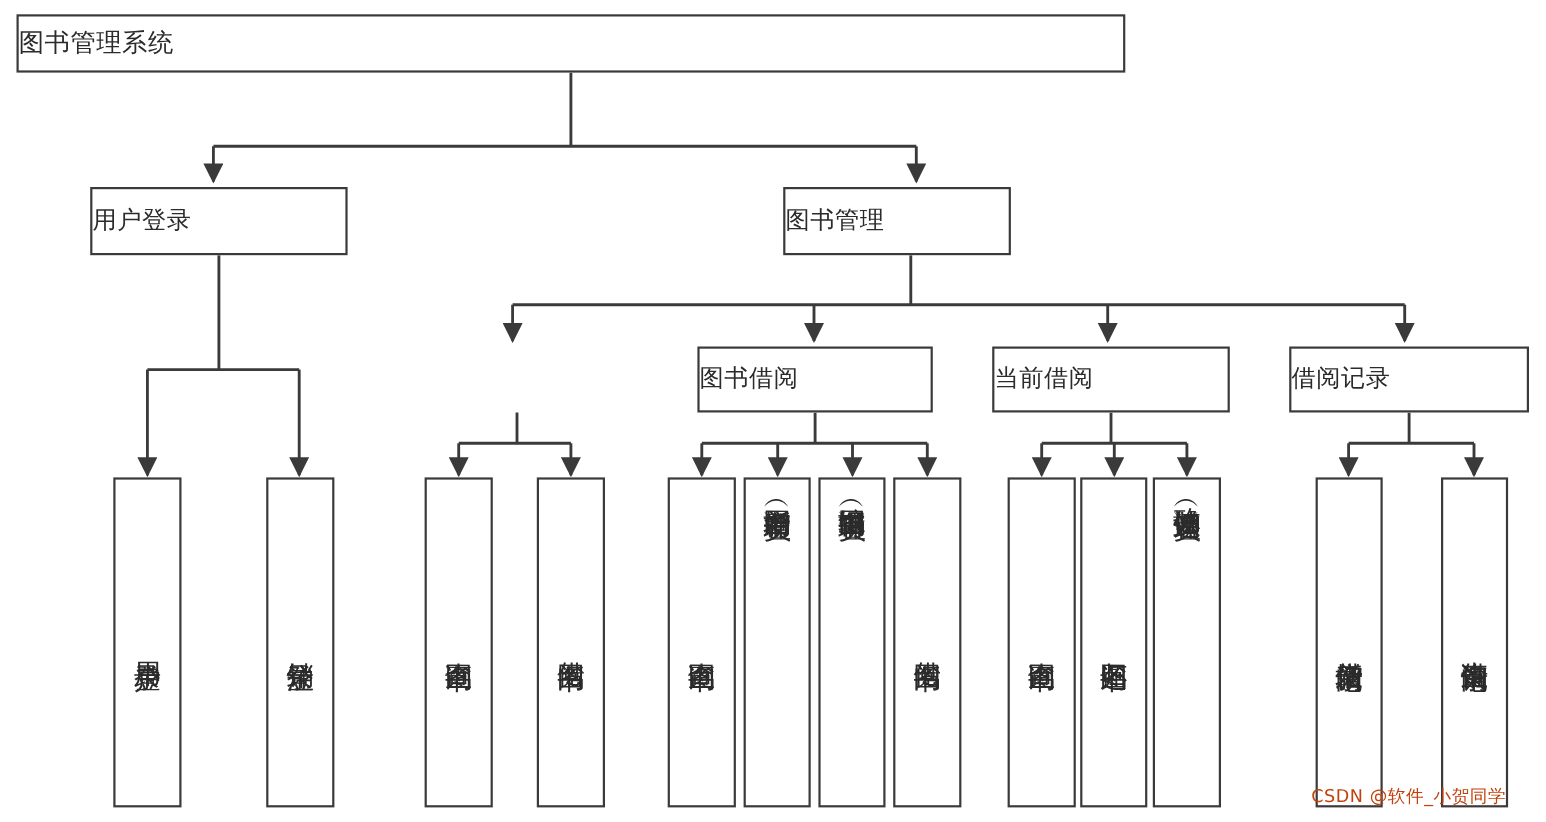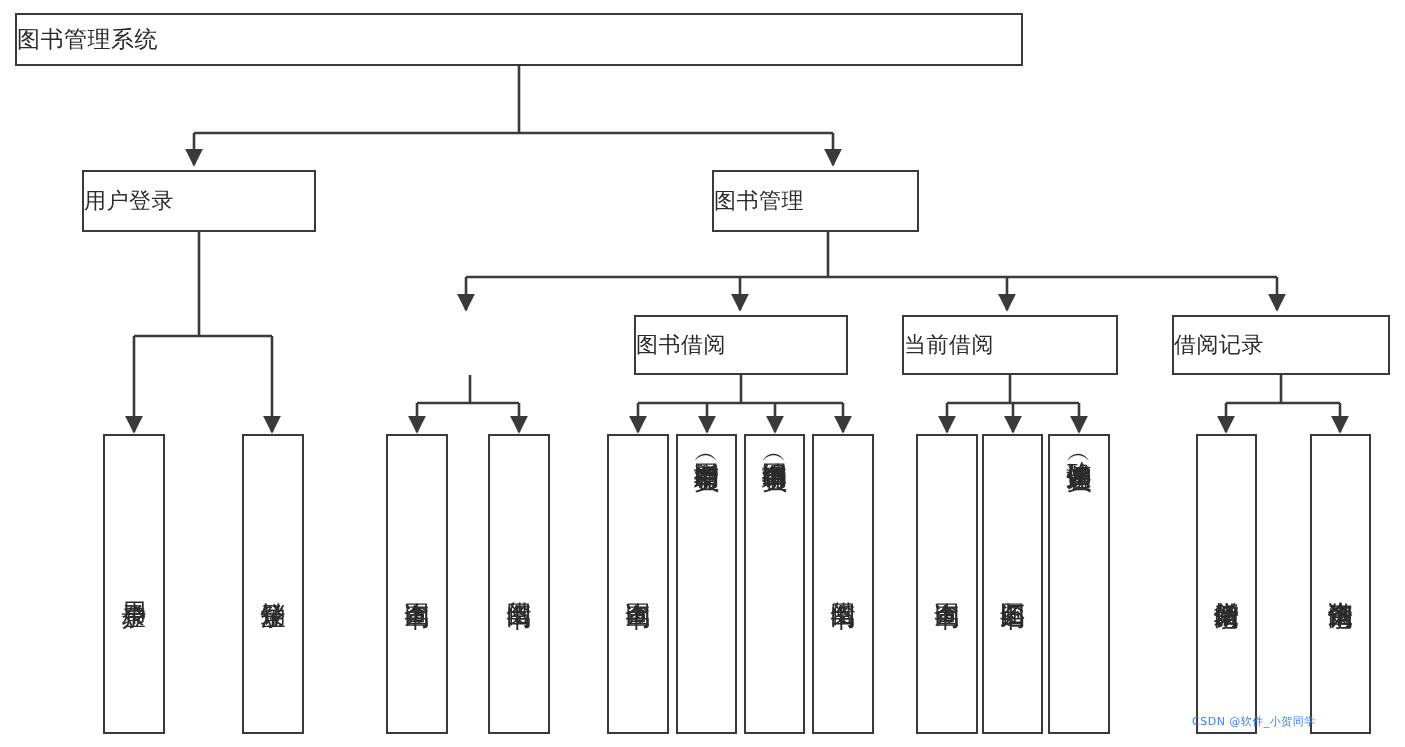--- a/index.html
+++ b/index.html
@@ -59,22 +59,22 @@
     line-height: 1.0;
     letter-spacing: 1px;
     white-space: nowrap;
   }
   .node.vert.centered {
     align-items: center;
     padding-top: 0;
   }
   .watermark {
     position: absolute;
-    font-size: 11px;
-    color: #3b82f6;
+    font-size: 16px;
+    color: #c2410c;
     white-space: nowrap;
     letter-spacing: 0.5px;
   }
 </style>
 </head>
 <body>
 
 <div id="canvas">
 
   <svg id="edges" viewBox="0 0 1405 747" width="1405" height="747">

